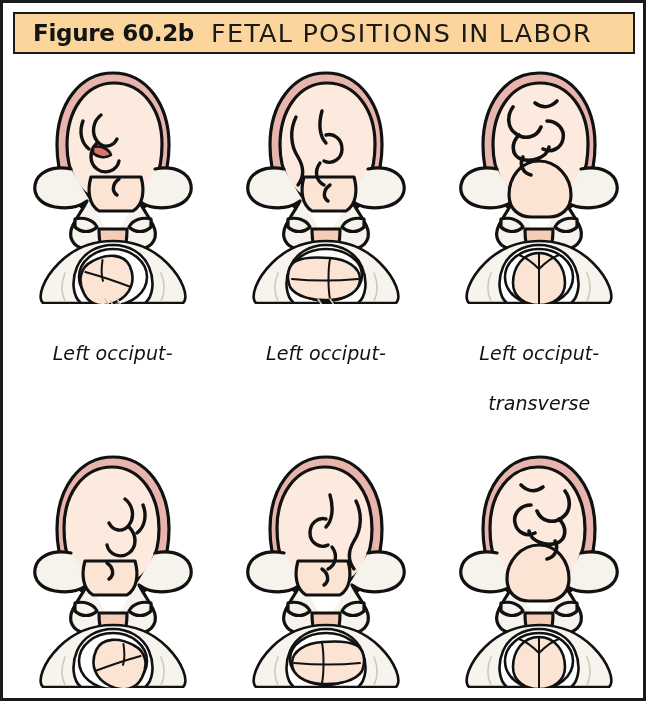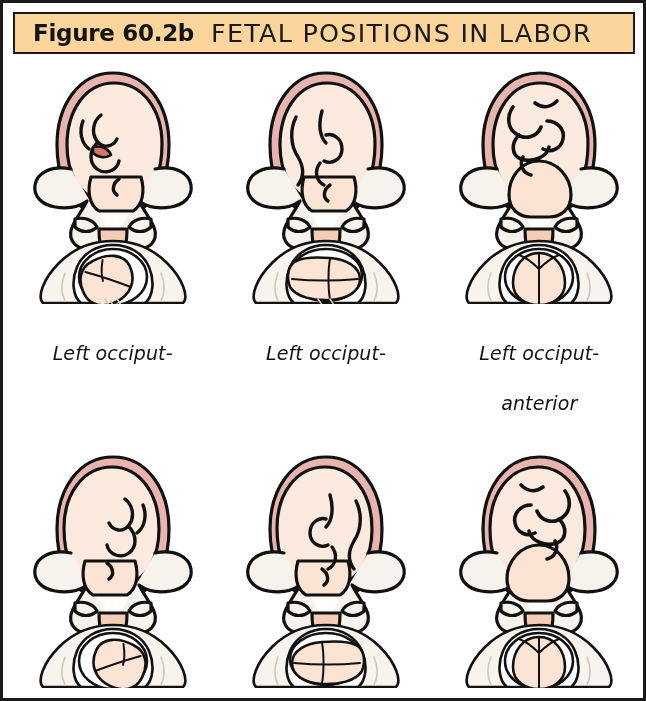--- a/index.html
+++ b/index.html
@@ -222,21 +222,21 @@
             <path d="M100 210 C108 202 114 198 120 196"></path>
           </g>
           <g fill="none" stroke-width="1.6" stroke="#cfc8bb">
             <path d="M52 214 C48 224 48 234 52 242"></path>
             <path d="M148 214 C152 224 152 234 148 242"></path>
           </g>
         </g>
       </svg>
       <div class="panel-label">
         <span class="lbl-line">Left occiput-</span>
-        <span class="lbl-line">anterior</span>
+        <span class="lbl-line">transverse</span>
       </div>
     </div>
 
     <div class="panel">
       <svg class="panel-art" viewBox="0 0 200 245">
         <g transform="translate(200,0) scale(-1,1)" stroke="#111" stroke-width="3.2" stroke-linejoin="round" stroke-linecap="round">
           <path d="M100 14 C66 14 44 46 44 86 C44 118 55 140 72 150 L128 150 C145 140 156 118 156 86 C156 46 134 14 100 14 Z" fill="#e8b5ae"></path>
           <path d="M101 24 C72 24 54 52 54 86 C54 114 66 134 83 141 L124 141 C141 132 149 112 149 85 C149 51 130 24 101 24 Z" fill="#fdeade"></path>
           <path d="M58 110 C38 106 24 114 22 126 C20 138 30 146 42 148 C54 150 66 148 74 142 C70 150 64 158 60 166 C54 178 60 188 72 190 C84 192 92 184 96 174" fill="#f6f3ec"></path>
           <path d="M142 110 C162 106 176 114 178 126 C180 138 170 146 158 148 C146 150 134 148 126 142 C130 150 136 158 140 166 C146 178 140 188 128 190 C116 192 108 184 104 174" fill="#f6f3ec"></path>

